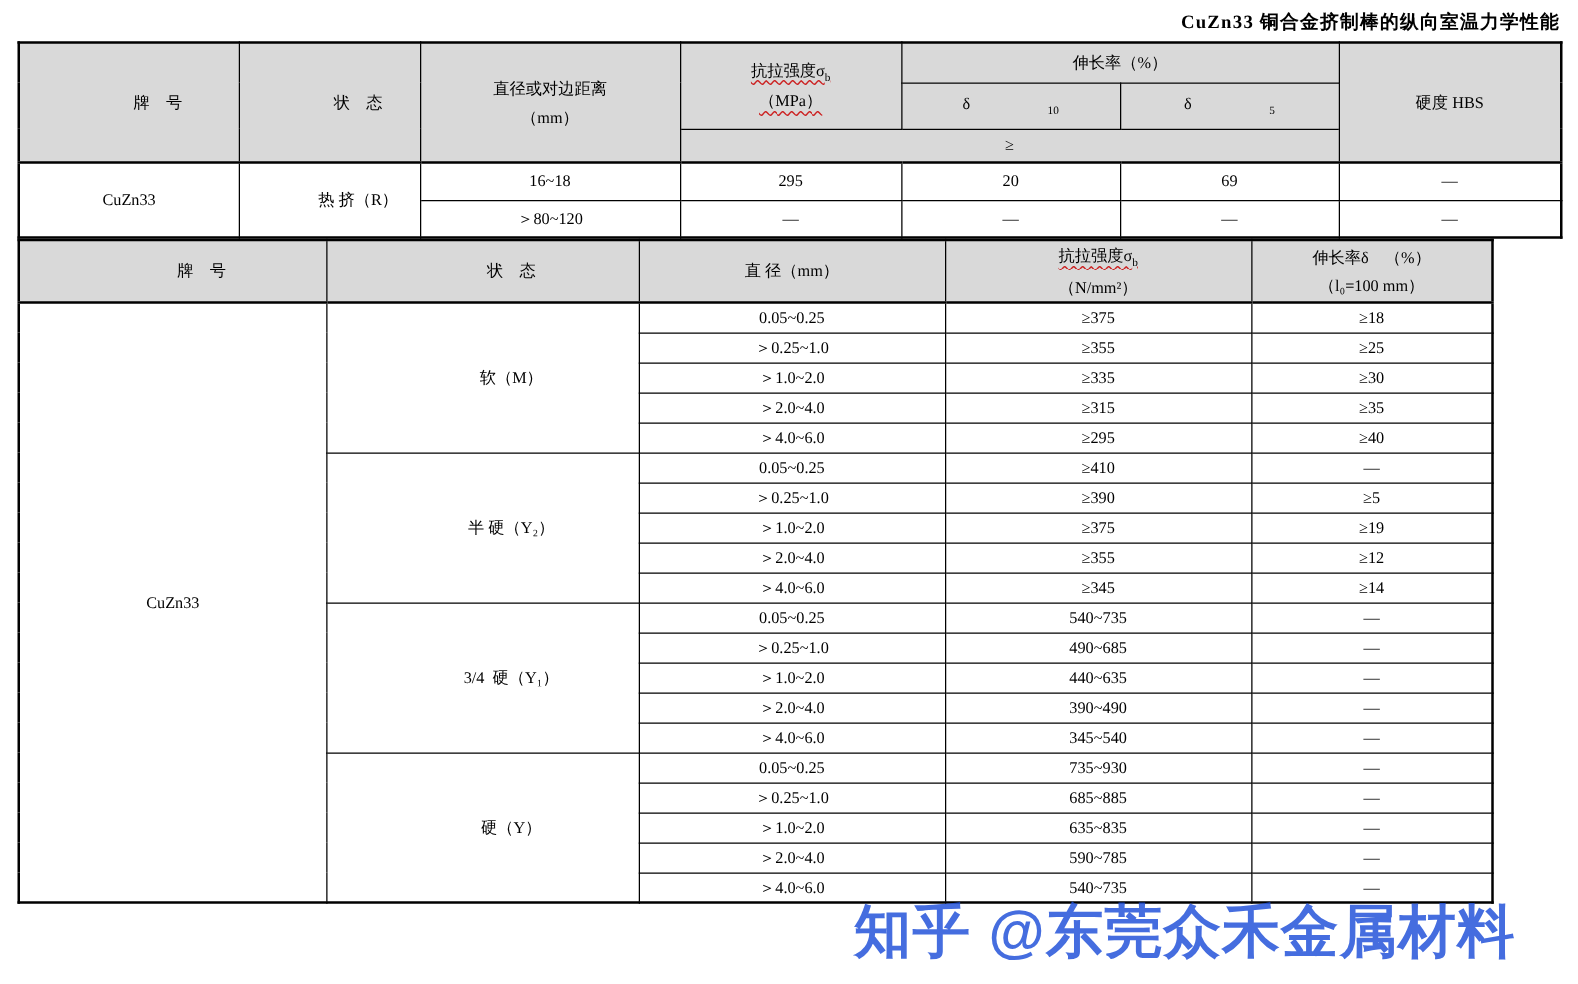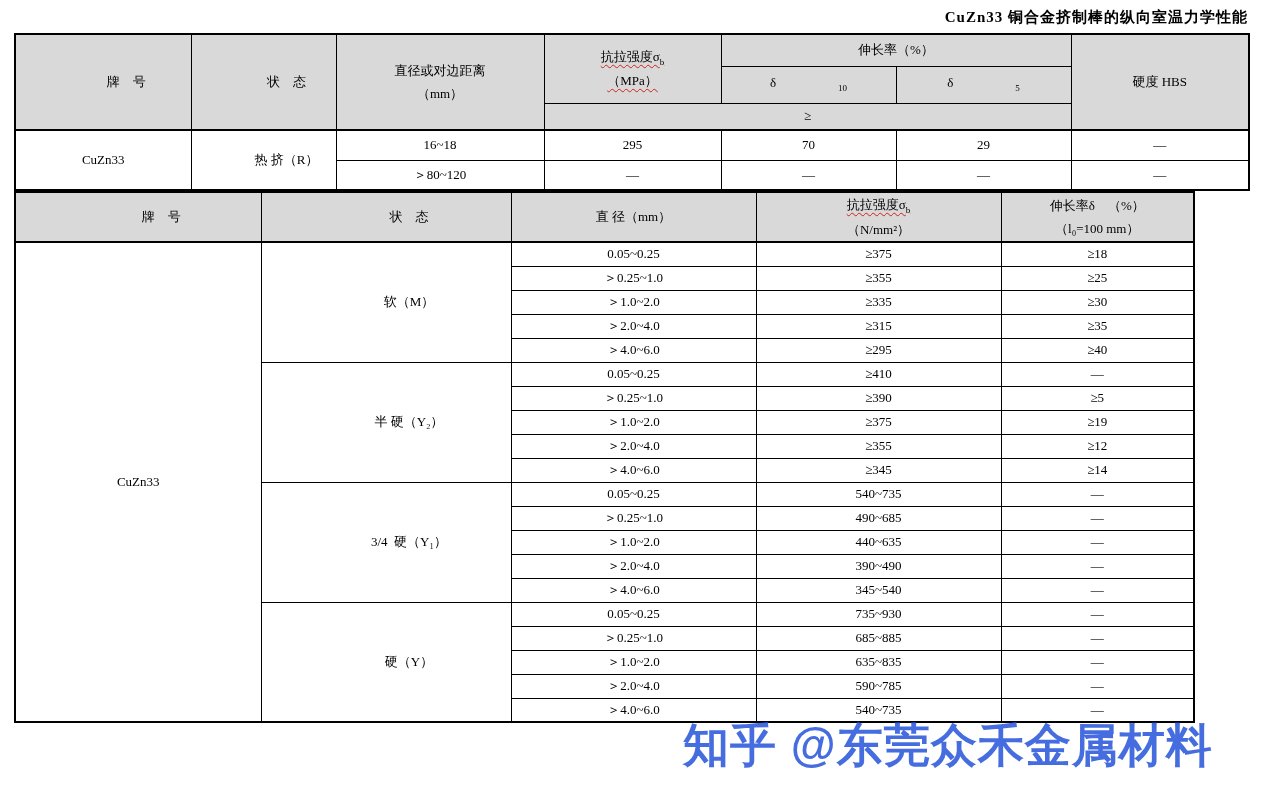--- a/index.html
+++ b/index.html
@@ -106,22 +106,22 @@
       <td><span>δ</span><sub class="gap-sub">5</sub></td>
     </tr>
     <tr class="hdr" style="height:27px">
       <td colspan="3">≥</td>
     </tr>
     <tr class="first-data" style="height:30px">
       <td rowspan="2">CuZn33</td>
       <td rowspan="2" class="pre">热 挤（R）</td>
       <td>16~18</td>
       <td>295</td>
-      <td>70</td>
-      <td>29</td>
+      <td>20</td>
+      <td>69</td>
       <td>—</td>
     </tr>
     <tr style="height:30px">
       <td>＞80~120</td>
       <td>—</td>
       <td>—</td>
       <td>—</td>
       <td>—</td>
     </tr>
   </tbody>

